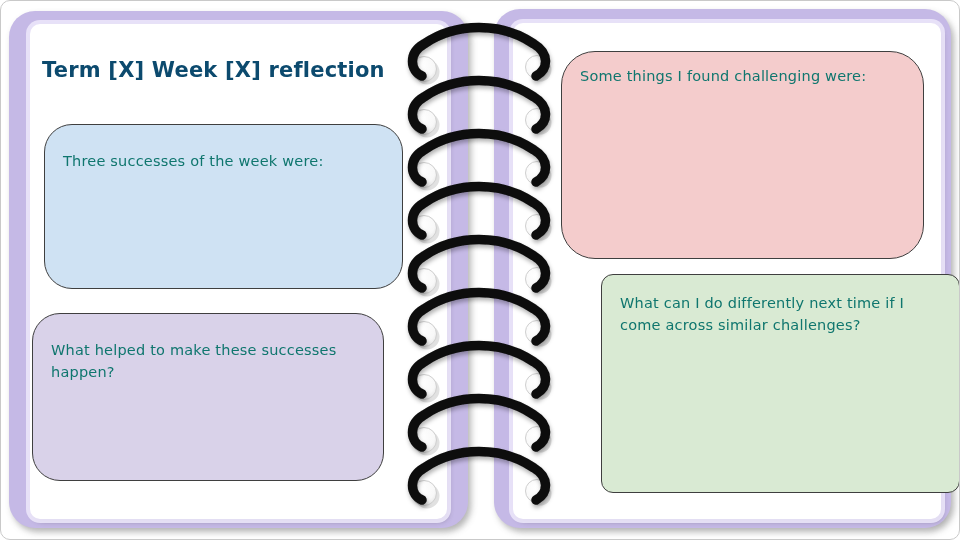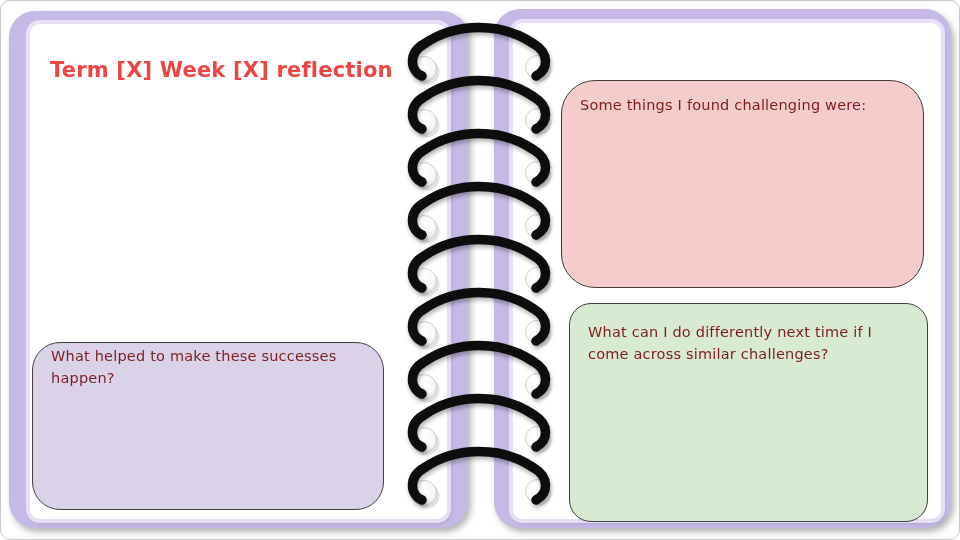--- a/index.html
+++ b/index.html
@@ -14,52 +14,55 @@
   }
   .cover-left{left:8px;top:10px;width:459px;height:517px;}
   .cover-right{left:493px;top:8px;width:457px;height:519px;}
   .page{
     position:absolute;background:#ffffff;border-radius:10px;
     box-shadow:0 0 0 4px rgba(235,230,250,.9), 2px 3px 5px rgba(60,60,60,.35);
   }
   .page-left{left:29px;top:23px;width:417px;height:495px;}
   .page-right{left:512px;top:22px;width:428px;height:496px;}
   .title{
-    position:absolute;left:49px;top:55px;width:380px;
-    font-size:21px;font-weight:bold;color:#ef4444;line-height:1.36;
+    position:absolute;left:41px;top:55px;width:380px;
+    font-size:21px;font-weight:bold;color:#0c4a6e;line-height:1.36;
     letter-spacing:.2px;white-space:nowrap;
   }
   .box{
     position:absolute;box-sizing:border-box;
     border:1.3px solid #3f3f3f;
-    padding:3px 18px;font-size:14.5px;color:#7f1d1d;
-    line-height:1.5;letter-spacing:.2px;margin-top:29px;
+    padding:26px 18px;font-size:14.5px;color:#0f766e;
+    line-height:1.5;letter-spacing:.2px;
   }
   .box-blue  {left:43px;  top:123px; width:359px; height:165px; border-radius:28px;}
   .box-lav   {left:31px;  top:312px; width:352px; height:168px; border-radius:28px;}
   .box-pink  {left:560px; top:50px;  width:363px; height:208px; border-radius:34px; padding-top:14px;}
-  .box-green {left:568px; top:273px; width:359px; height:219px; border-radius:22px; padding-top:18px;}
+  .box-green {left:600px; top:273px; width:359px; height:219px; border-radius:12px; padding-top:18px;}
   .spiral{position:absolute;left:403px;top:25px;width:150px;height:512px;}
   .spiral svg{position:absolute;left:0;overflow:visible;}
 </style>
 </head>
 <body>
 
 <div class="canvas">
 
   <div class="cover cover-left" style="background: rgb(197, 185, 230);"></div>
   <div class="cover cover-right" style="background: rgb(197, 185, 230);"></div>
 
   <div class="page page-left"></div>
   <div class="page page-right"></div>
 
   <div class="title">
     <div>Term [X] Week [X] reflection</div>
   </div>
 
+  <div class="box box-blue" style="background: rgb(207, 226, 243);">
+    <span>Three successes of the week were:</span>
+  </div>
   <div class="box box-lav" style="background: rgb(217, 210, 233);">
     <span>What helped to make these successes happen?</span>
   </div>
   <div class="box box-pink" style="background: rgb(244, 204, 204);">
     <span>Some things I found challenging were:</span>
   </div>
   <div class="box box-green" style="background: rgb(217, 234, 211);">
     <span>What can I do differently next time if I come across similar challenges?</span>
   </div>
 

